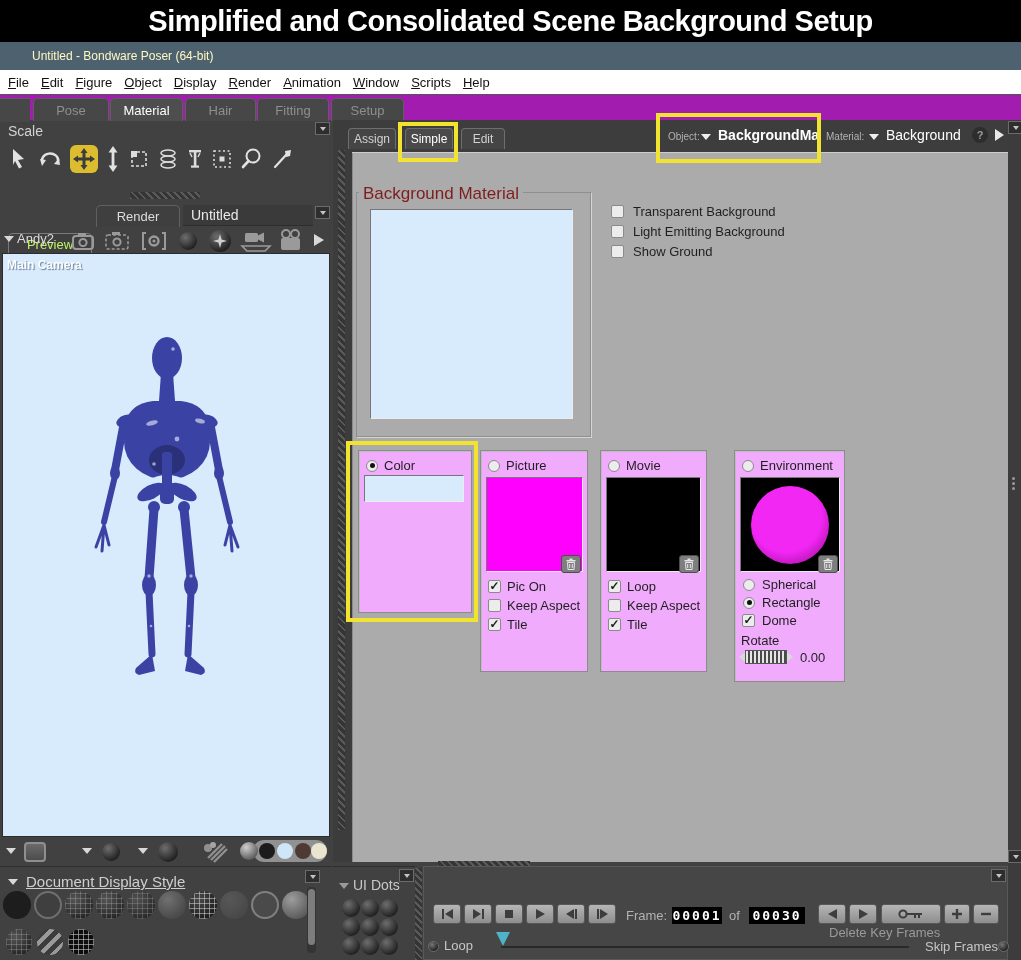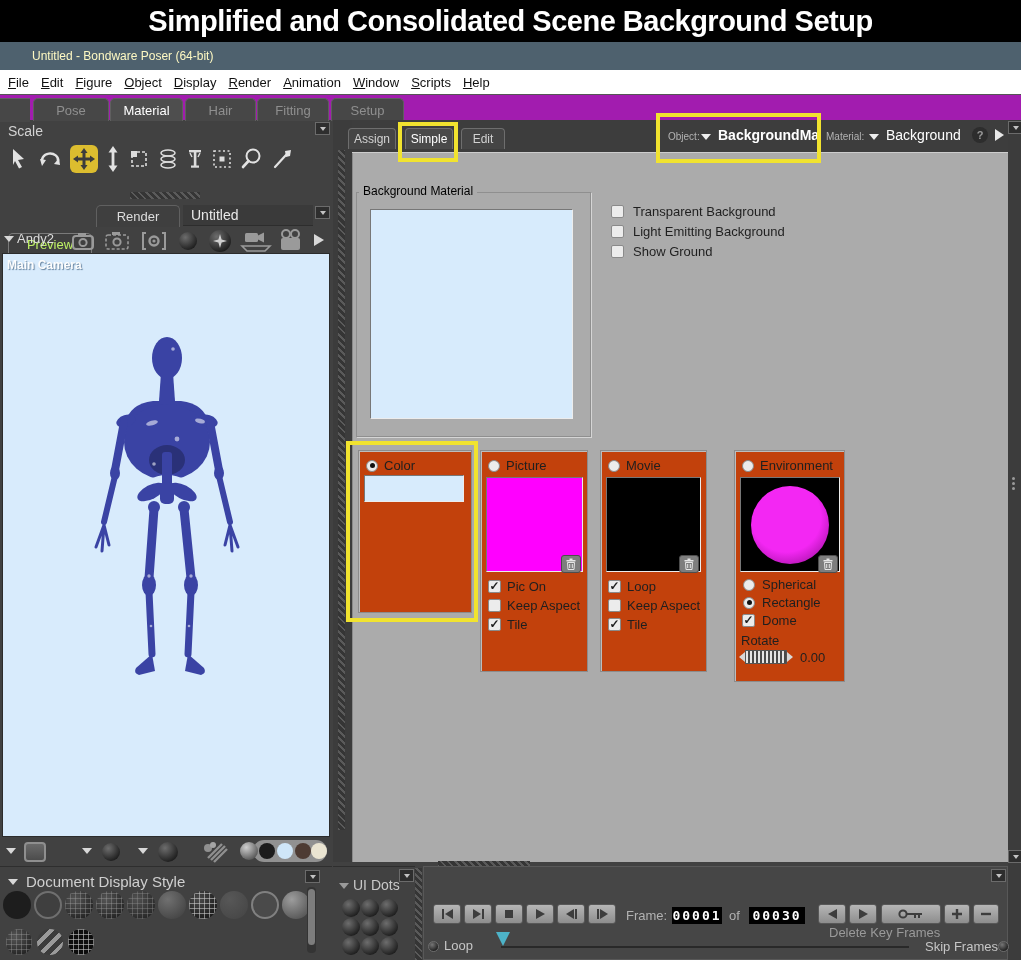--- a/index.html
+++ b/index.html
@@ -10,21 +10,21 @@
   .tridown{width:0;height:0;border-left:5px solid transparent;border-right:5px solid transparent;border-top:6px solid #d8d8d8;}
   .ddbox{width:13px;height:11px;background:#2e2e2e;border:1px solid #6b6b6b;display:flex;align-items:center;justify-content:center;}
   .ddbox::after{content:"";width:0;height:0;border-left:3px solid transparent;border-right:3px solid transparent;border-top:4px solid #c3c3c3;}
   .cb{width:13px;height:13px;background:#ececec;border:1px solid #8a8a8a;border-radius:2px;box-sizing:border-box;
       display:inline-flex;align-items:center;justify-content:center;color:#1d1d1d;font-size:12px;font-weight:bold;}
   .cb.on::after{content:"\2713";margin-top:-2px;}
   .rad{width:12px;height:12px;background:#ececec;border:1px solid #8a8a8a;border-radius:50%;box-sizing:border-box;
       display:inline-flex;align-items:center;justify-content:center;}
   .rad.on::after{content:"";width:5px;height:5px;border-radius:50%;background:#111;}
   .sunken{border:1px solid #777;border-bottom-color:#ececec;border-right-color:#ececec;box-sizing:border-box;}
-  .card{background:#c2410c;border:1px solid #8c8c8c;box-shadow:inset 1px 1px 0 #bdbdbd;box-sizing:border-box;}
+  .card{background:#f0abfc;border:1px solid #8c8c8c;box-shadow:inset 1px 1px 0 #bdbdbd;box-sizing:border-box;}
   .tbtn{background:linear-gradient(#b6b6b6,#8d8d8d);border:1px solid #585858;border-radius:3px;box-sizing:border-box;
       display:flex;align-items:center;justify-content:center;}
   .lcd{background:#000;color:#fff;font-family:"DejaVu Sans Mono",monospace;font-weight:bold;font-size:13px;
       letter-spacing:2px;display:flex;align-items:center;justify-content:center;}
   .hatch{background:repeating-linear-gradient(45deg,#5a5a5a 0 2px,#353535 2px 5px);}
   .roomtab{position:absolute;top:3px;height:23px;background:#474747;border:1px solid #5f5f5f;border-bottom:none;
       border-radius:5px 5px 0 0;color:#8f8f8f;font-size:13px;display:flex;align-items:center;justify-content:center;box-sizing:border-box;}
   .roomtab.active{background:#4e4e4e;color:#fff;}
   .mtab{position:absolute;top:0;height:21px;background:#454545;border:1px solid #6e6e6e;border-bottom:none;
       border-radius:4px 4px 0 0;color:#d2d2d2;font-size:12px;display:flex;align-items:center;justify-content:center;box-sizing:border-box;}
@@ -296,21 +296,21 @@
     <span class="abs" style="left:253px;top:2px;width:74px;height:22px;background:#919191;border-radius:11px;"></span>
     <span class="abs sphere" style="left:240px;top:4px;width:18px;height:18px;background:radial-gradient(circle at 35% 30%,#cfcfcf,#5a5a5a 75%);"></span>
     <span class="abs" style="left:259px;top:5px;width:16px;height:16px;border-radius:50%;background:#1c1c1c;"></span>
     <span class="abs" style="left:277px;top:5px;width:16px;height:16px;border-radius:50%;background:#cfe6f8;"></span>
     <span class="abs" style="left:295px;top:5px;width:16px;height:16px;border-radius:50%;background:#4d3b33;"></span>
     <span class="abs" style="left:311px;top:5px;width:16px;height:16px;border-radius:50%;background:#eae4d1;"></span>
   </div>
 
   <div class="abs" style="left:0;top:866px;width:332px;height:94px;background:#414141;border-top:1px solid #2e2e2e;">
     <span class="abs tridown" style="left:8px;top:12px;"></span>
-    <span class="abs" style="left:26px;top:6px;color:#cfcfcf;font-size:15px;">Document Display Style</span>
+    <span class="abs" style="left:26px;top:6px;color:#cfcfcf;font-size:15px;text-decoration:underline;">Document Display Style</span>
     <div class="abs ddbox" style="left:305px;top:3px;"></div>
 
     <span class="ds" style="left:3px;top:24px;background:#1d1d1d;"></span>
     <span class="ds" style="left:34px;top:24px;border:2px solid #6f6f6f;box-sizing:border-box;background:#3f3f3f;"></span>
     <span class="ds wire" style="left:65px;top:24px;"></span>
     <span class="ds wire" style="left:96px;top:24px;"></span>
     <span class="ds wire" style="left:127px;top:24px;opacity:.85;"></span>
     <span class="ds" style="left:158px;top:24px;background:radial-gradient(circle at 35% 30%,#7c7c7c,#474747 80%);opacity:.8;"></span>
     <span class="ds wire bright" style="left:189px;top:24px;"></span>
     <span class="ds" style="left:220px;top:24px;background:radial-gradient(circle at 35% 30%,#666,#4a4a4a 85%);opacity:.6;"></span>
@@ -355,21 +355,21 @@
       <div style="width:3px;height:3px;background:#9a9a9a;border-radius:50%;margin:2px 0;"></div>
       <div style="width:3px;height:3px;background:#9a9a9a;border-radius:50%;margin:2px 0;"></div>
       <div style="width:3px;height:3px;background:#9a9a9a;border-radius:50%;margin:2px 0;"></div>
     </div>
     <div class="ddbox" style="position:absolute;left:0;top:730px;"></div>
   </div>
 
   <div class="abs" style="left:352px;top:152px;width:656px;height:710px;background:#ababab;box-shadow:inset 0 1px 0 #cdcdcd, inset 1px 0 0 #8a8a8a;">
 
     <div class="abs" style="left:4px;top:40px;width:233px;height:243px;border:1px solid #8f8f8f;box-shadow:1px 1px 0 #d5d5d5;">
-      <span style="position:absolute;left:2px;top:-9px;background:#ababab;padding:0 4px;font-size:12px;color:#000000;">Background Material</span>
+      <span style="position:absolute;left:2px;top:-9px;background:#ababab;padding:0 4px;font-size:17px;color:#7f1d1d;">Background Material</span>
       <div class="sunken" style="position:absolute;left:13px;top:16px;width:203px;height:210px;background:#d7ebfc;"></div>
     </div>
 
     <div class="abs" style="left:259px;top:52px;display:flex;align-items:center;gap:9px;">
       <span class="cb"></span>
       <span class="lbl">Transparent Background</span>
     </div>
     <div class="abs" style="left:259px;top:72px;display:flex;align-items:center;gap:9px;">
       <span class="cb"></span>
       <span class="lbl">Light Emitting Background</span>

